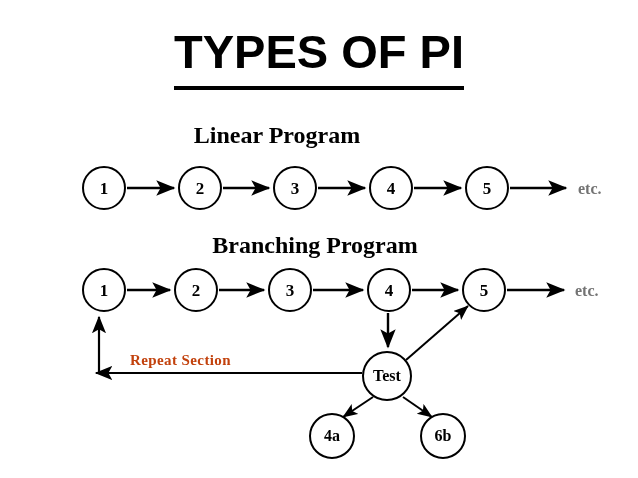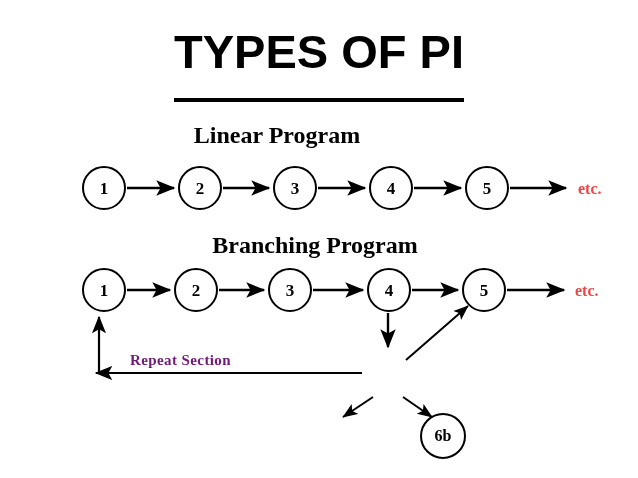--- a/index.html
+++ b/index.html
@@ -24,21 +24,21 @@
     font-family: "Liberation Sans", "DejaVu Sans", sans-serif;
     font-weight: bold;
     font-size: 47px;
     line-height: 52px;
     letter-spacing: 0px;
     color: #000000;
     white-space: nowrap;
   }
   #slide-title .ul {
     border-bottom: 4px solid #000000;
-    padding-bottom: 20px;
+    padding-bottom: 8px;
   }
   .section-heading {
     position: absolute;
     font-family: "Liberation Serif", "DejaVu Serif", serif;
     font-weight: bold;
     font-size: 24px;
     line-height: 26px;
     color: #000000;
     white-space: nowrap;
     text-align: center;
@@ -78,32 +78,32 @@
   .node-sub {
     font-size: 16px;
     line-height: 16px;
   }
   .etc-label {
     position: absolute;
     font-family: "Liberation Serif", "DejaVu Serif", serif;
     font-weight: bold;
     font-size: 16px;
     line-height: 16px;
-    color: #ef4444;
+    color: #737373;
     white-space: nowrap;
   }
   #repeat-label {
     position: absolute;
     left: 130px;
     top: 352px;
     font-family: "Liberation Serif", "DejaVu Serif", serif;
     font-weight: bold;
     font-size: 15px;
     line-height: 16px;
-    color: #701a75;
+    color: #c2410c;
     white-space: nowrap;
     letter-spacing: 0.4px;
   }
   svg.edges {
     position: absolute;
     left: 0;
     top: 0;
     width: 638px;
     height: 478px;
     z-index: 1;
@@ -198,19 +198,25 @@
     <span class="node-num">3</span>
   </div>
   <div class="node" style="left:367px; top:268px; width:44px; height:44px;">
     <span class="node-num">4</span>
   </div>
   <div class="node" style="left:462px; top:268px; width:44px; height:44px;">
     <span class="node-num">5</span>
   </div>
   <div class="etc-label" style="left:575px; top:283px;">etc.</div>
 
+  <div class="node" style="left:362px; top:351px; width:50px; height:50px;">
+    <span class="node-test">Test</span>
+  </div>
+  <div class="node" style="left:309px; top:413px; width:46px; height:46px;">
+    <span class="node-sub">4a</span>
+  </div>
   <div class="node" style="left:420px; top:413px; width:46px; height:46px;">
     <span class="node-sub">6b</span>
   </div>
 
   <div id="repeat-label">Repeat Section</div>
 
 </div>
 
 </body></html>

